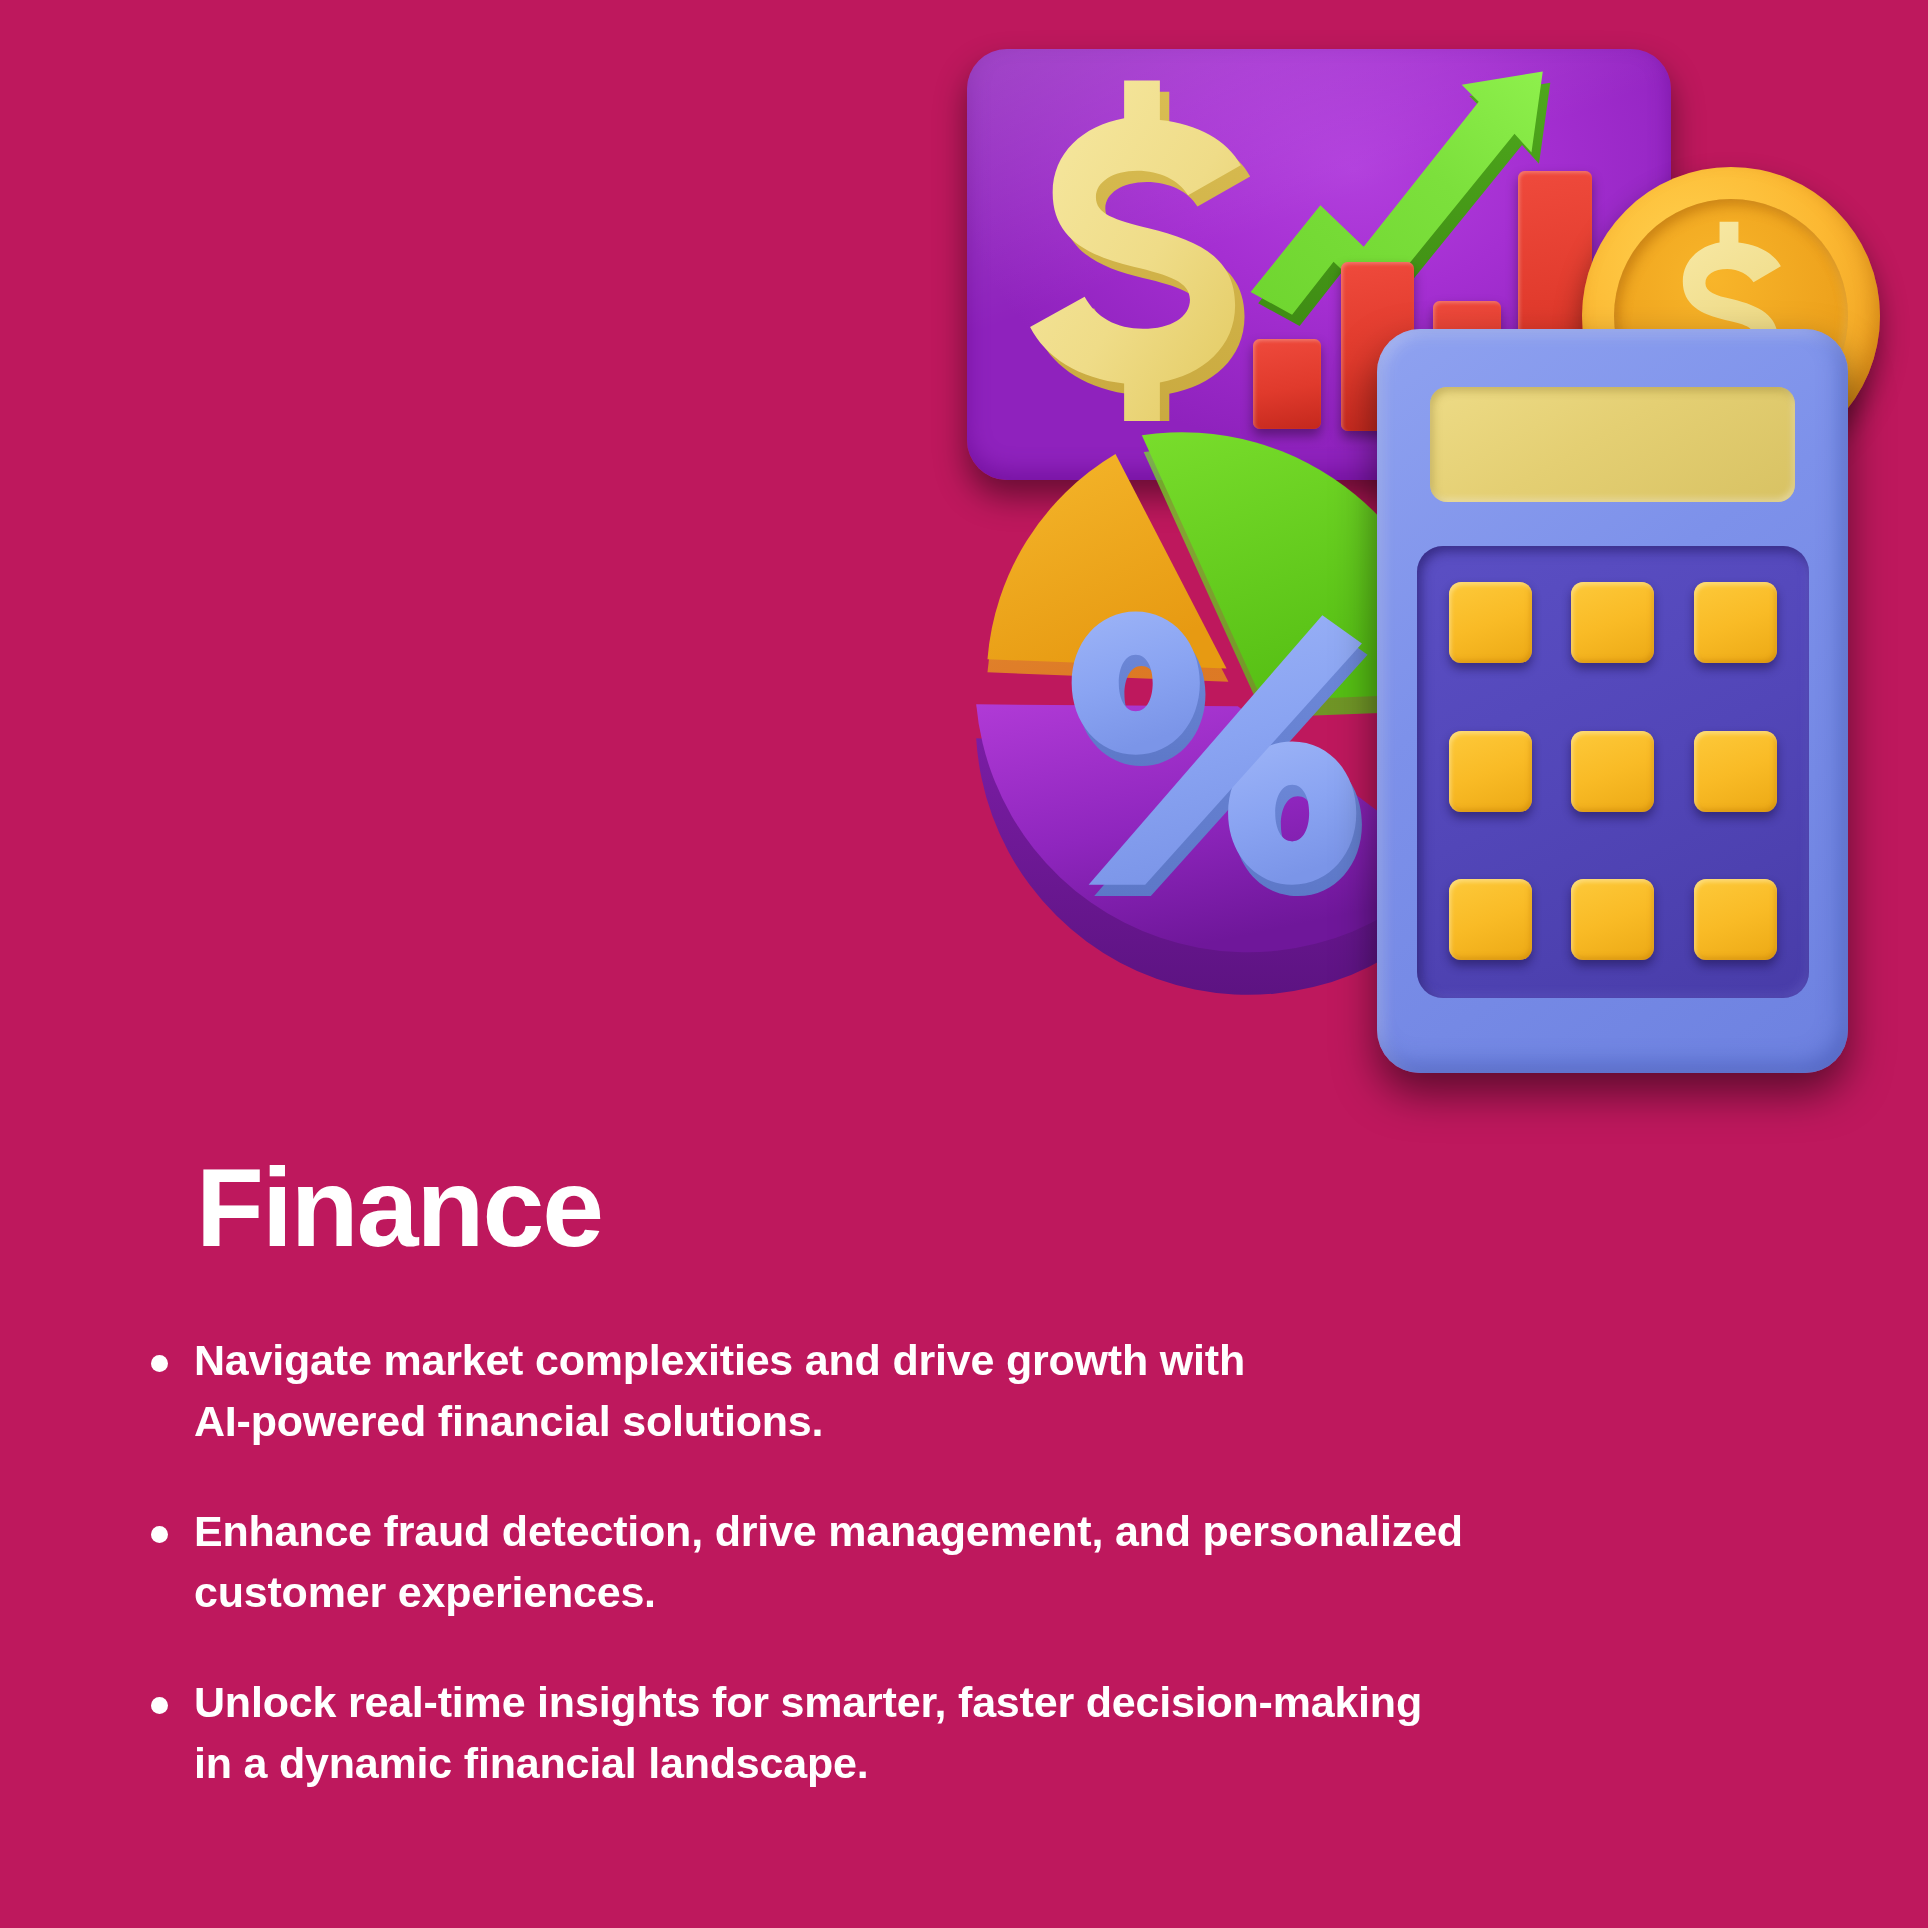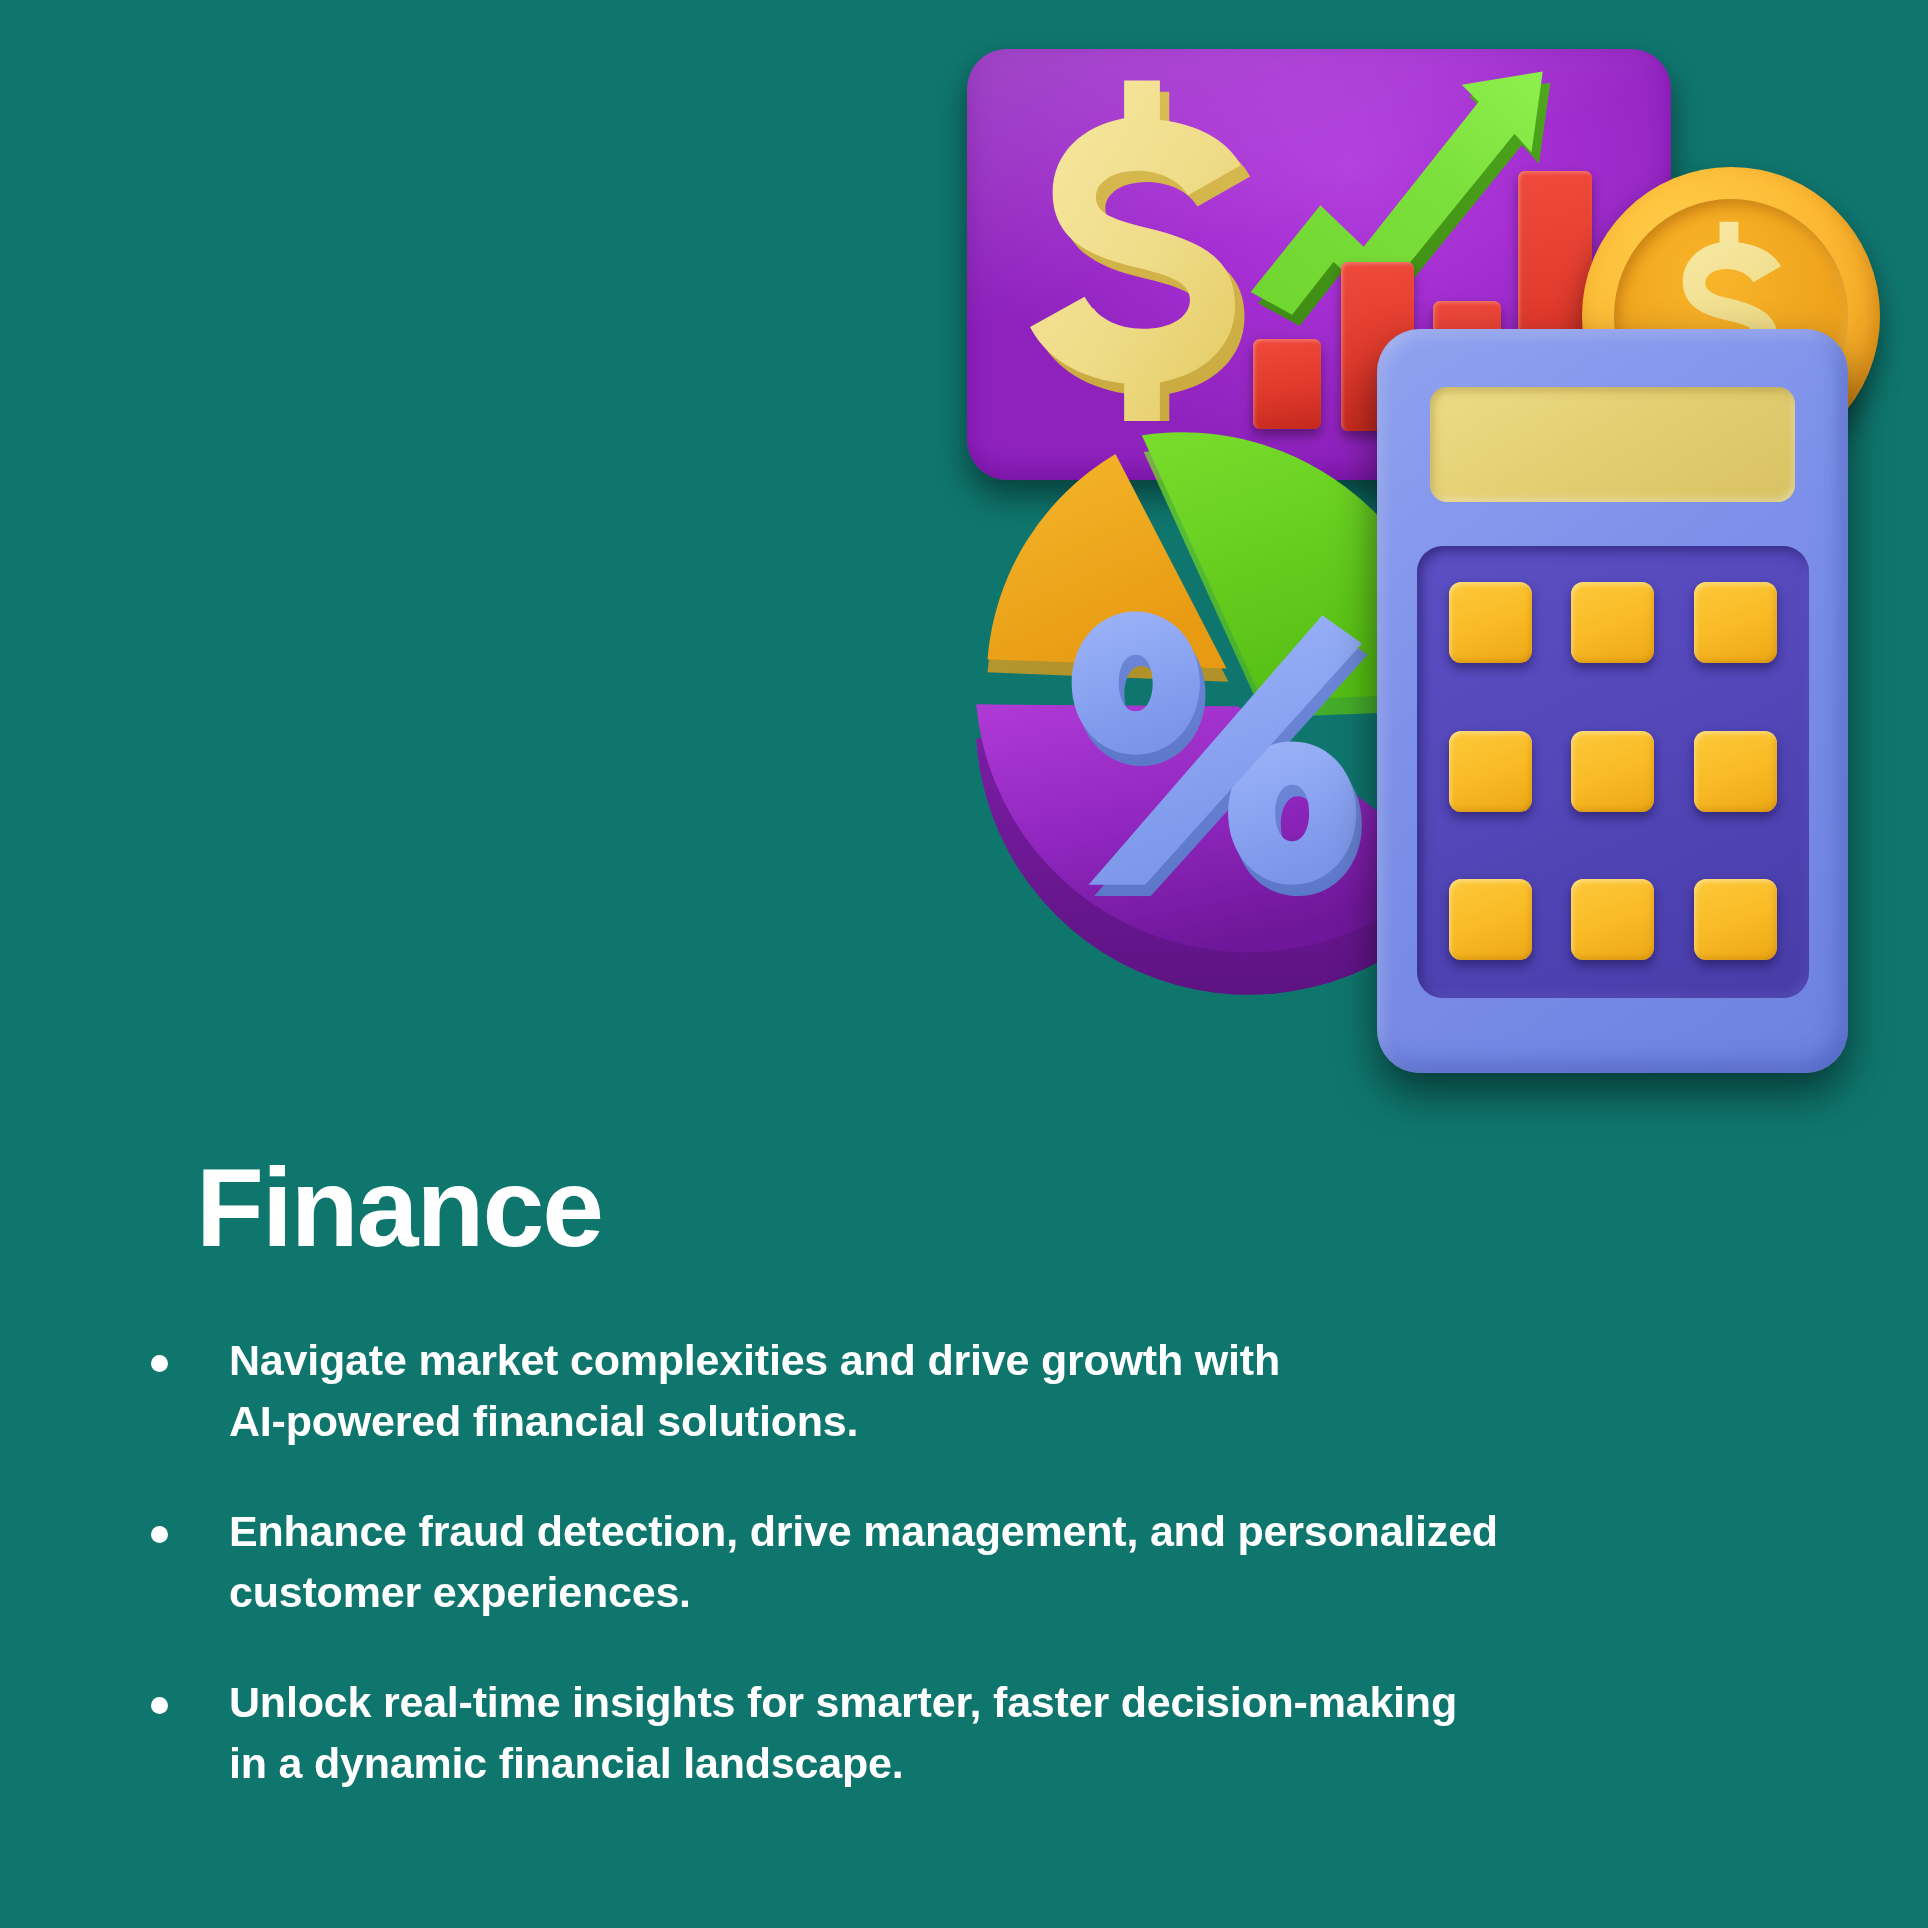--- a/index.html
+++ b/index.html
@@ -165,27 +165,26 @@
     margin-right: 26px;
   }
   .bullet-text {
     flex: 1 1 auto;
     font-size: 43px;
     font-weight: 700;
     color: #ffffff;
     line-height: 1.42;
     letter-spacing: -0.2px;
     white-space: pre-line;
-    margin-left: 35px;
   }
 </style>
 </head>
 <body style="background: rgb(19, 14, 40);">
 
-<div id="page" style="background: #0f766e;">
+<div id="page" style="background: #be185d;">
 
   <div id="illustration">
 
     <div class="card-purple"></div>
 
     <svg class="dollar-card" viewBox="0 0 270 370">
       <defs>
         <linearGradient id="dsg" x1="0" y1="0" x2="1" y2="1">
           <stop offset="0%" stop-color="#f7e9a3"></stop>
           <stop offset="55%" stop-color="#efdc88"></stop>

